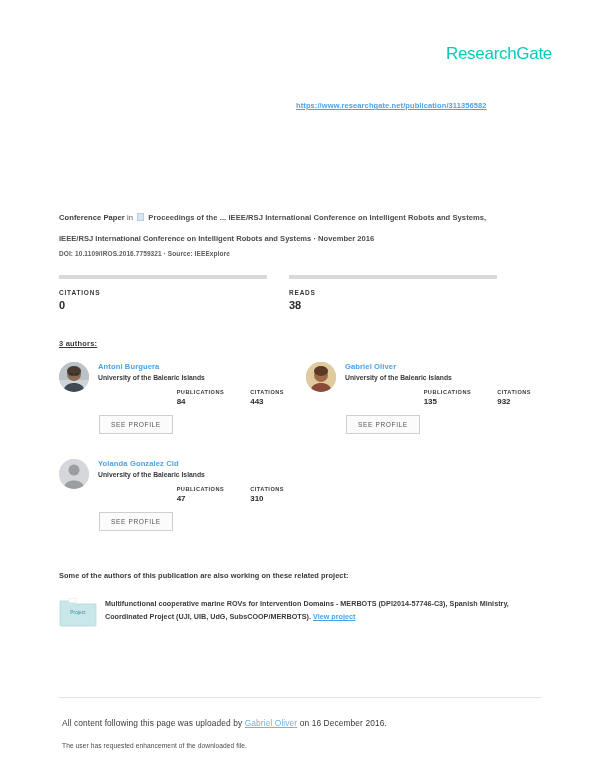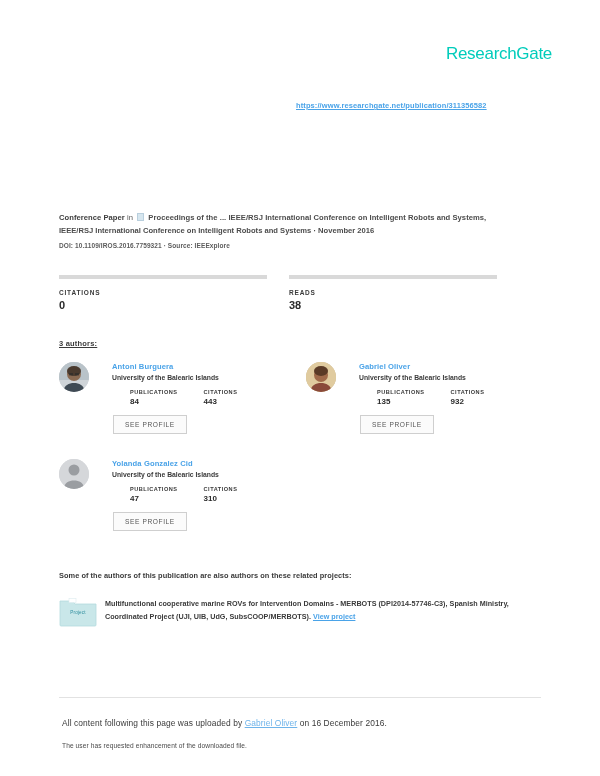--- a/index.html
+++ b/index.html
@@ -62,21 +62,21 @@
     background: #d6e6ef;
     border: 1px solid #b9cfdd;
     vertical-align: -1px;
     margin: 0 2px;
   }
   .pub-line2 {
     font-size: 7.6px;
     line-height: 12px;
     color: #4c4c4c;
     font-weight: 700;
-    margin-top: 2px;
+    margin-top: 10px;
   }
   .pub-doi {
     margin-top: 5px;
     font-size: 6.5px;
     color: #5c5c5c;
     font-weight: 700;
     letter-spacing: 0.1px;
   }
 
   
@@ -125,21 +125,21 @@
     left: 59px;
     width: 472px;
   }
   .author-row {
     display: flex;
     gap: 22px;
   }
   .author {
     width: 225px;
     display: flex;
-    gap: 23px;
+    gap: 9px;
     margin-bottom: 25px;
   }
   .avatar {
     width: 30px; height: 30px;
     border-radius: 50%;
     flex: 0 0 30px;
     overflow: hidden;
     position: relative;
     background: #d8dadd;
   }
@@ -157,20 +157,21 @@
     font-size: 6.8px;
     font-weight: 700;
     color: #3a3a3a;
     white-space: nowrap;
   }
   .author-stats {
     margin-top: 8px;
     display: flex;
     gap: 26px;
     padding-left: 18px;
+    justify-content: flex-end;
   }
   .astat-label {
     font-size: 5.6px;
     font-weight: 700;
     letter-spacing: 0.5px;
     color: #3a3a3a;
   }
   .astat-value {
     font-size: 8px;
     font-weight: 700;
@@ -382,21 +383,21 @@
               <div class="astat-value">310</div>
             </div>
           </div>
           <button class="see-profile">SEE PROFILE</button>
         </div>
       </div>
       <div class="author"></div>
     </div>
   </div>
 
-  <div class="proj-head">Some of the authors of this publication are also authors on these related projects:</div>
+  <div class="proj-head">Some of the authors of this publication are also working on these related project:</div>
   <div class="proj-row">
     <div class="folder">
       <svg width="38" height="30" viewBox="0 0 38 30">
         <path d="M1 4h12l3 3h21v21a1 1 0 0 1-1 1H2a1 1 0 0 1-1-1z" fill="#c9e7e9" stroke="#b4dadd" stroke-width="0.8"></path>
         <rect x="10" y="1.5" width="7" height="4" fill="#ffffff" stroke="#dcecee" stroke-width="0.6"></rect>
       </svg>
       <div class="folder-label">Project</div>
     </div>
     <div class="proj-text">
       <span>Multifunctional cooperative marine ROVs for Intervention Domains - MERBOTS (DPI2014-57746-C3), Spanish Ministry, Coordinated Project (UJI, UIB, UdG, SubsCOOP/MERBOTS).</span>

